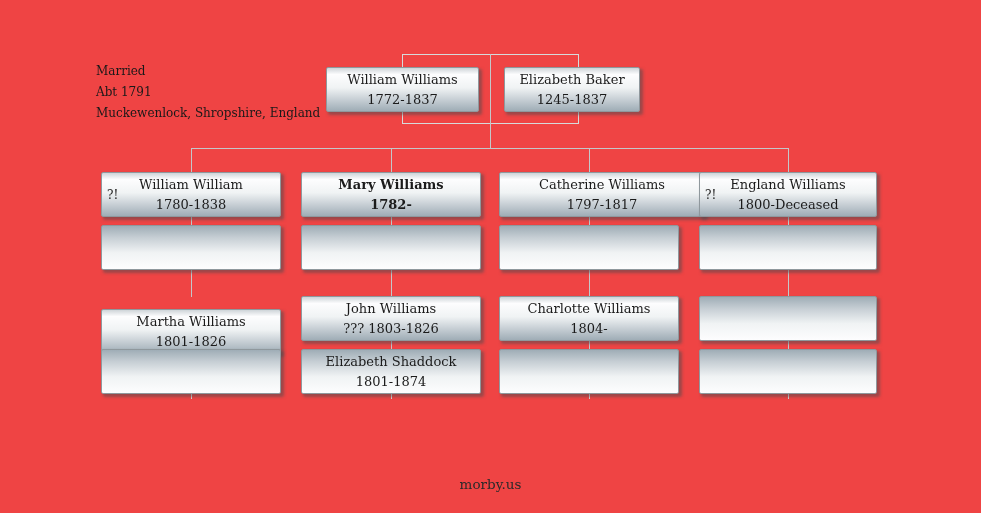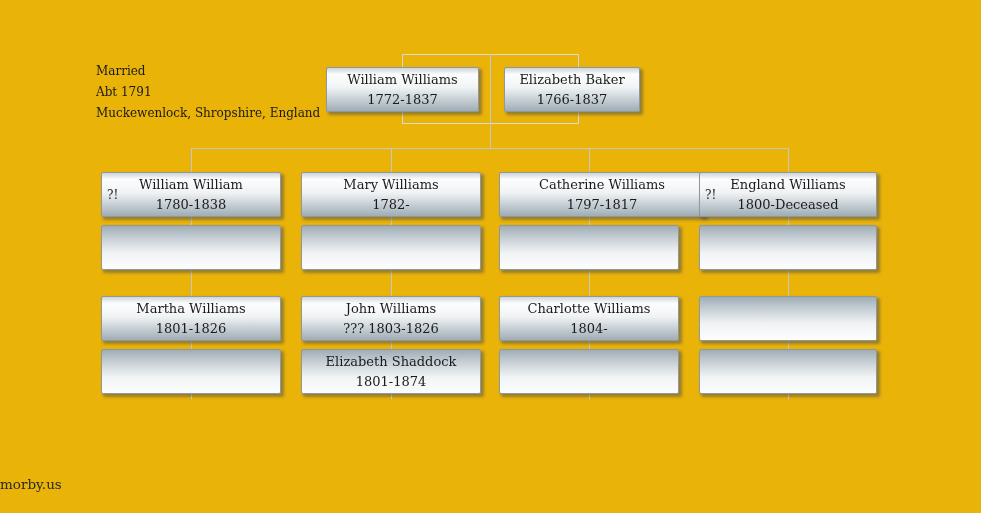--- a/index.html
+++ b/index.html
@@ -1,17 +1,17 @@
 <!DOCTYPE html>
 <html><head>
 <meta charset="utf-8">
 <style>
   html,body { margin:0; padding:0; background:#ffffff; }
   .stage {
-    position:relative; width:981px; height:513px; background:#eab308;
+    position:relative; width:981px; height:513px; background:#ef4444;
     font-family:"DejaVu Serif", serif; overflow:hidden;
   }
 
   
   .conn { position:absolute; background:#c3c7c9; }
   .conn.v { width:1px; }
   .conn.h { height:1px; }
   .bracket {
     position:absolute; border:1px solid #d7dadb; background:transparent;
     box-sizing:border-box;
@@ -43,21 +43,21 @@
 
   
   .note {
     position:absolute; left:96px; top:61px;
     font-size:12px; line-height:21px; color:#191919; white-space:nowrap;
   }
 
   
   .footer {
     position:absolute; left:0; top:476px; width:100%;
-    text-align:left; font-size:13.5px; color:#2a2a2a; cursor:pointer;
+    text-align:center; font-size:13.5px; color:#2a2a2a; cursor:pointer;
   }
 </style>
 </head>
 <body>
 
 <div class="stage">
 
   <div class="note">
     <div>Married</div>
     <div>Abt 1791</div>
@@ -92,29 +92,29 @@
   <div class="conn v" style="left:391px; top:394px; height:5px; background:#d7dadb;"></div>
   <div class="conn v" style="left:589px; top:394px; height:5px; background:#d7dadb;"></div>
   <div class="conn v" style="left:788px; top:394px; height:5px; background:#d7dadb;"></div>
 
   <div class="box person" style="left:326px; top:67px; width:153px;">
     <span class="nm">William Williams</span>
     <span class="dt">1772-1837</span>
   </div>
   <div class="box person" style="left:504px; top:67px; width:136px;">
     <span class="nm">Elizabeth Baker</span>
-    <span class="dt">1766-1837</span>
+    <span class="dt">1245-1837</span>
   </div>
 
   <div class="box person" style="left:101px; top:172px; width:180px;">
     <span class="flag">?!</span>
     <span class="nm">William William</span>
     <span class="dt">1780-1838</span>
   </div>
-  <div class="box person" style="left:301px; top:172px; width:180px;">
+  <div class="box person" style="left:301px; top:172px; width:180px;font-weight:bold;">
     <span class="nm">Mary Williams</span>
     <span class="dt">1782-</span>
   </div>
   <div class="box person" style="left:499px; top:172px; width:206px;">
     <span class="nm">Catherine Williams</span>
     <span class="dt">1797-1817</span>
   </div>
   <div class="box person" style="left:699px; top:172px; width:178px;">
     <span class="flag">?!</span>
     <span class="nm">England Williams</span>
@@ -131,21 +131,21 @@
   </div>
   <div class="box spouse" style="left:499px; top:225px; width:180px;">
     <span class="nm"></span>
     <span class="dt"></span>
   </div>
   <div class="box spouse" style="left:699px; top:225px; width:178px;">
     <span class="nm"></span>
     <span class="dt"></span>
   </div>
 
-  <div class="box person" style="left:101px; top:296px; width:180px;">
+  <div class="box person" style="left:101px; top:309px; width:180px;">
     <span class="nm">Martha Williams</span>
     <span class="dt">1801-1826</span>
   </div>
   <div class="box person" style="left:301px; top:296px; width:180px;">
     <span class="nm">John Williams</span>
     <span class="dt">??? 1803-1826</span>
   </div>
   <div class="box person" style="left:499px; top:296px; width:180px;">
     <span class="nm">Charlotte Williams</span>
     <span class="dt">1804-</span>

